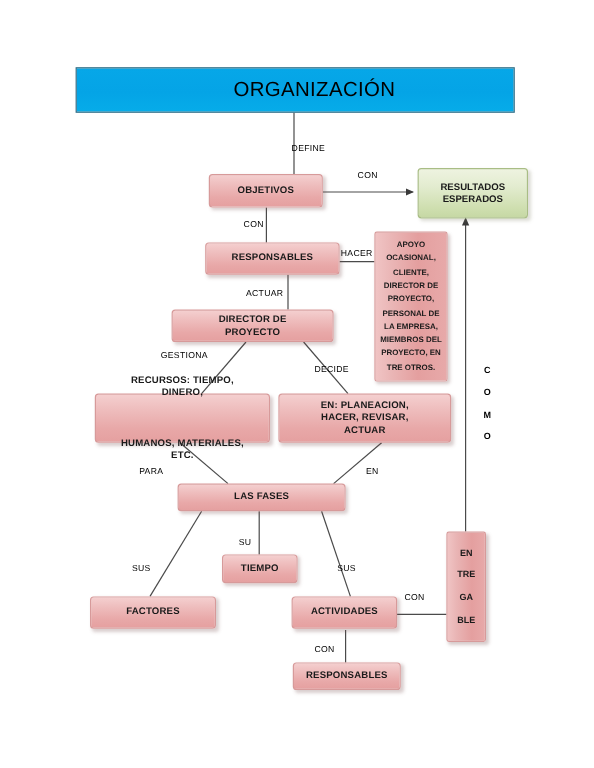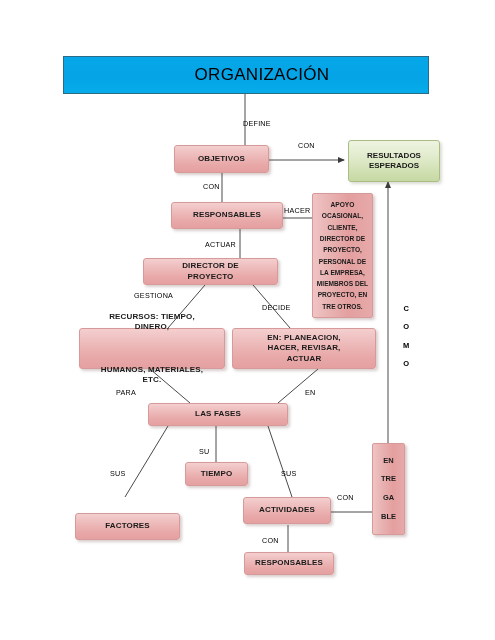--- a/index.html
+++ b/index.html
@@ -176,21 +176,21 @@
 
   <div class="node node-pink" style="left:232px; top:328px; width:144px; height:41px; flex-direction:column;">
     <span>EN: PLANEACION, HACER, REVISAR,</span>
     <span>ACTUAR</span>
   </div>
 
   <div class="node node-pink" style="left:148px; top:403px; width:140px; height:23px;">LAS FASES</div>
 
   <div class="node node-pink" style="left:185px; top:462px; width:63px; height:24px;">TIEMPO</div>
 
-  <div class="node node-pink" style="left:75px; top:497px; width:105px; height:27px;margin-top:16px;">FACTORES</div>
+  <div class="node node-pink" style="left:75px; top:497px; width:105px; height:27px;">FACTORES</div>
 
   <div class="node node-pink" style="left:243px; top:497px; width:88px; height:27px;">ACTIVIDADES</div>
 
   <div class="node node-pink" style="left:244px; top:552px; width:90px; height:23px;">RESPONSABLES</div>
 
   <div class="node node-vertical" style="left:372px; top:443px; width:33px; height:92px;">
     <span>EN</span>
     <span>TRE</span>
     <span>GA</span>
     <span>BLE</span>

